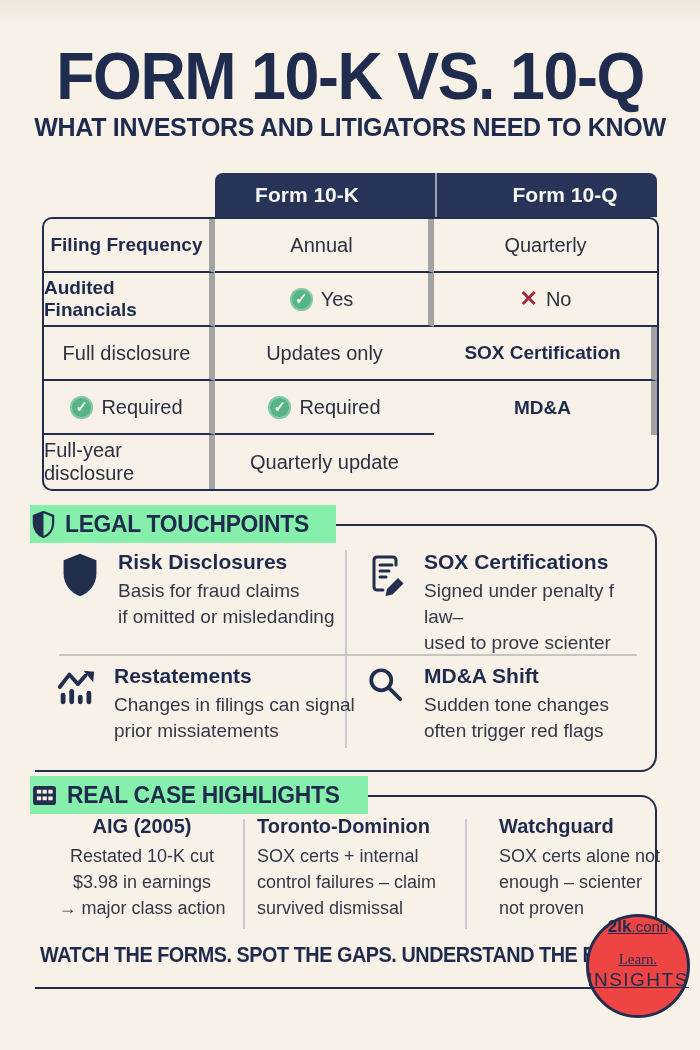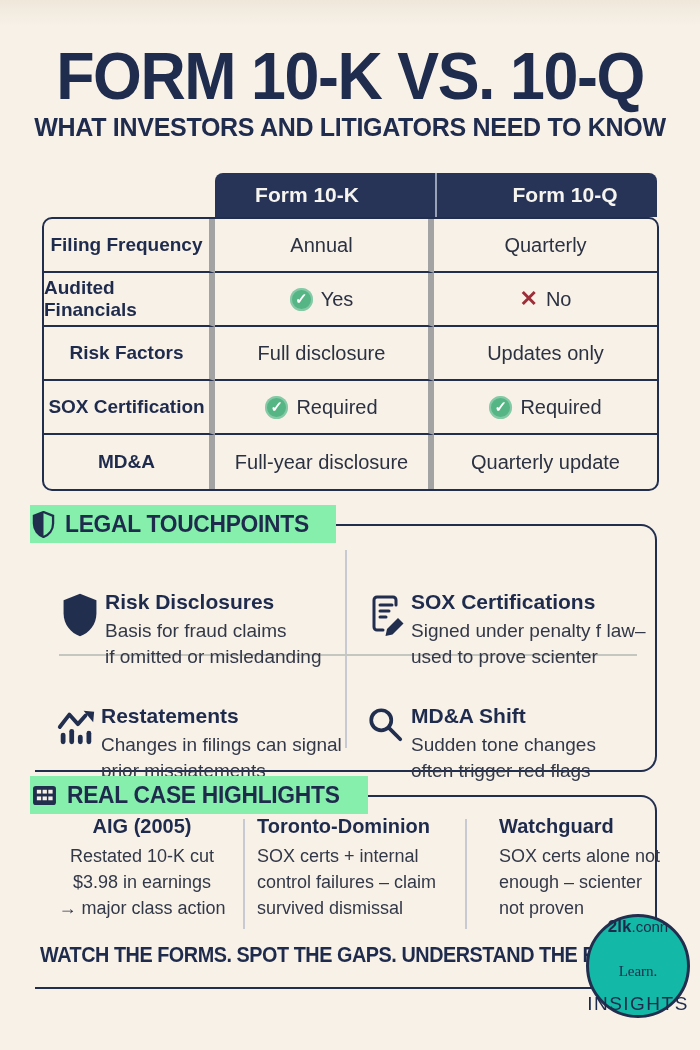--- a/index.html
+++ b/index.html
@@ -57,41 +57,41 @@
     display:flex;align-items:center;gap:10px;background:#86efac;
     height:38px;padding:0 14px 0 2px;z-index:2;
   }
   .legend .ltext{
     font-size:24px;font-weight:700;letter-spacing:-0.3px;color:#1f2b4c;
     transform:scaleX(.95);transform-origin:left center;white-space:nowrap;
   }
   #lt-legend{left:30px;top:505px;}
   #rc-legend{left:30px;top:776px;}
   
-  .tp{position:absolute;display:flex;gap:2px;margin-top:40px;}
+  .tp{position:absolute;display:flex;gap:15px;}
   .tp .ticon{width:46px;flex:0 0 46px;display:flex;justify-content:center;padding-top:2px;}
   .tp h3{margin:0;font-size:21px;font-weight:700;color:#1f2b4c;}
   .tp p{margin:4px 0 0;font-size:19px;line-height:26px;color:#333848;white-space:pre-line;}
   .vsep{position:absolute;left:310px;top:24px;height:198px;width:1.5px;background:#c7cad2;}
   .hsep2{position:absolute;left:24px;right:18px;top:128px;height:1.5px;background:#c6c6c0;}
   
   .case{position:absolute;top:18px;}
   .case h3{margin:0;font-size:20px;font-weight:700;color:#1f2b4c;}
   .case p{margin:5px 0 0;font-size:18px;line-height:26px;color:#333848;white-space:pre-line;}
   .csep{position:absolute;top:22px;height:110px;width:1.5px;background:#c7cad2;}
   
   .tagline{
     left:40px;top:942px;font-size:22px;font-weight:700;letter-spacing:-0.5px;
     color:#1f2b4c;transform:scaleX(.9);transform-origin:left center;white-space:nowrap;
   }
   .badge{
     left:586px;top:914px;width:104px;height:104px;border-radius:50%;
-    background:#14b8a6;border:3px solid #222e4e;z-index:5;
-    display:flex;flex-direction:column;align-items:center;justify-content:space-between;
-    color:#1f2b4c;text-align:center;box-sizing:border-box;
+    background:#ef4444;border:3px solid #222e4e;z-index:5;
+    display:flex;flex-direction:column;align-items:center;justify-content:flex-start;
+    color:#1f2b4c;text-align:center;box-sizing:border-box;text-decoration:underline;
   }
   .badge .b1{font-size:15px;}
   .badge .b1 .bb{font-weight:800;font-size:17px;}
   .badge .b2{font-size:15px;font-family:"Liberation Serif",serif;margin-top:14px;}
   .badge .b3{font-size:19px;letter-spacing:1.5px;font-weight:500;margin-top:1px;}
   svg{display:block;}
 </style>
 </head>
 <body>
 
@@ -117,21 +117,20 @@
   <div class="cell lbl">Audited Financials</div>
   <div class="cell">
       <span class="chk"></span>
       <span>Yes</span>
     </div>
   <div class="cell c3">
       <span class="cross"></span>
       <span>No</span>
     </div>
 
-  <div class="cell lbl">Risk Factors</div>
   <div class="cell">
       <span>Full disclosure</span>
     </div>
   <div class="cell c3">
       <span>Updates only</span>
     </div>
 
   <div class="cell lbl">SOX Certification</div>
   <div class="cell">
       <span class="chk"></span>

